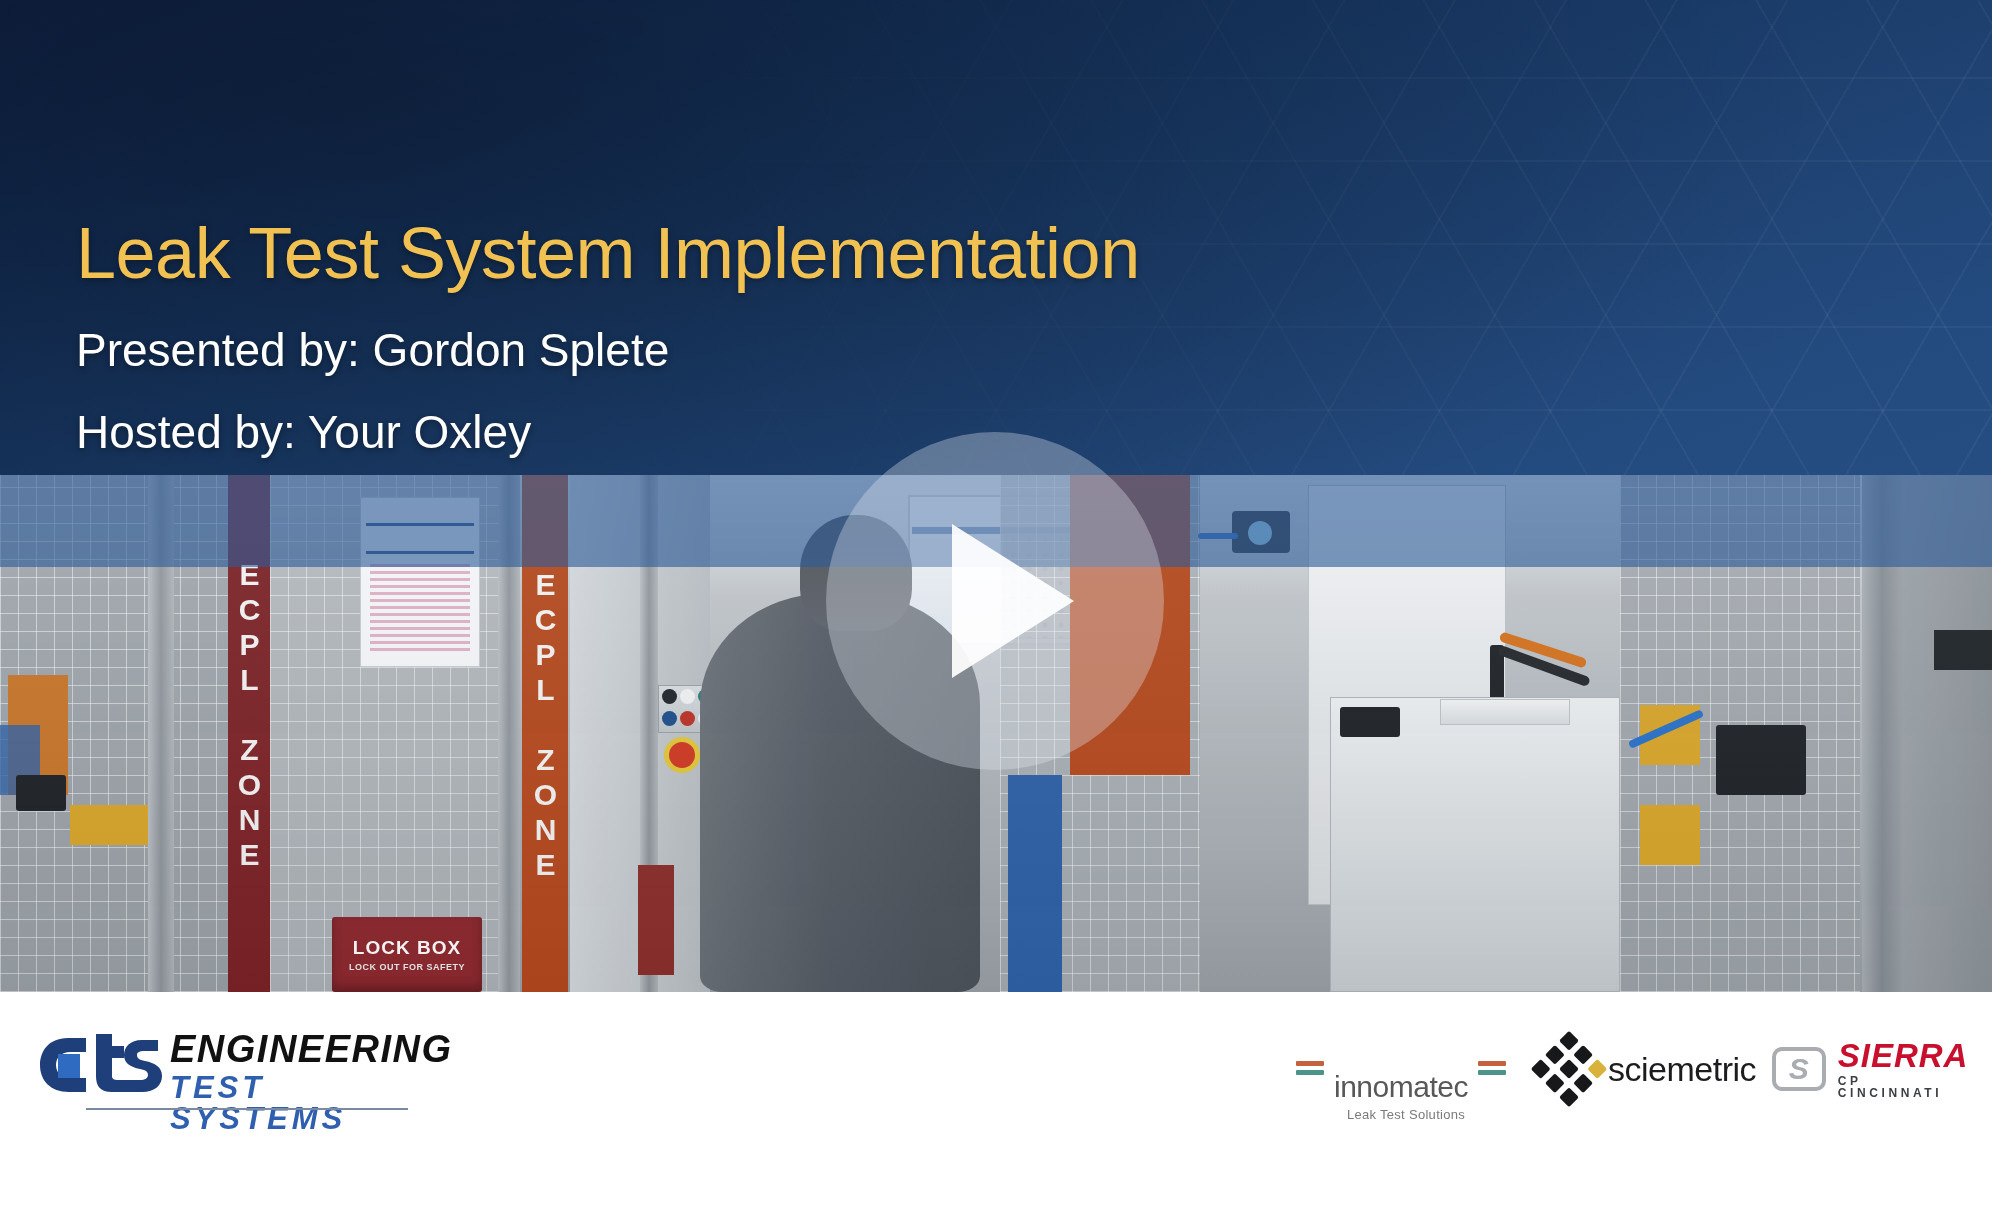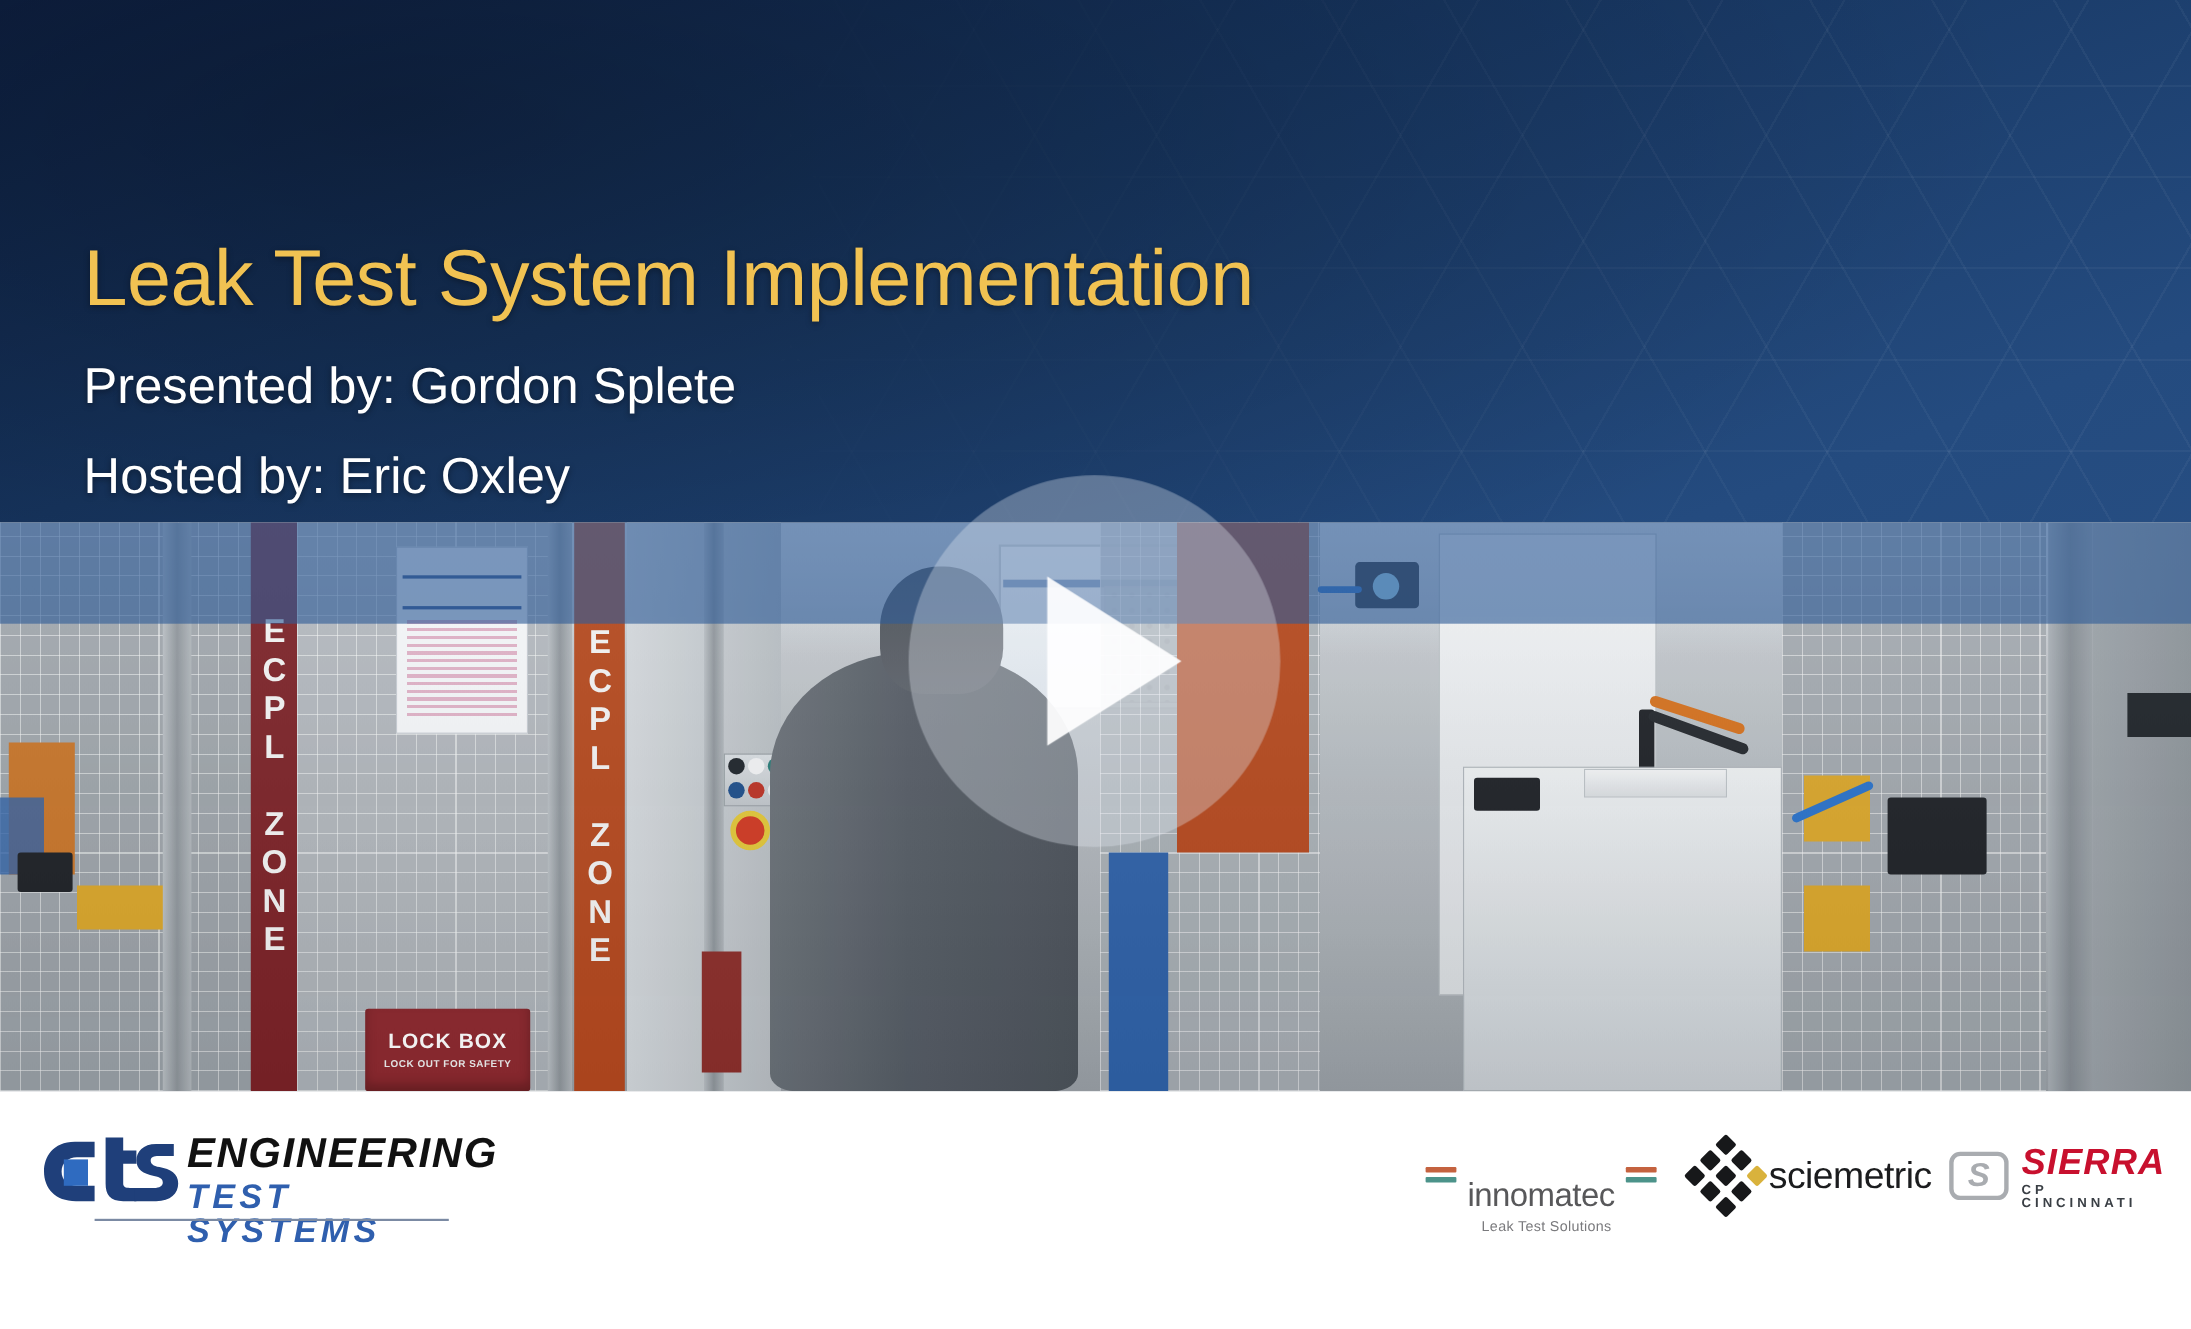--- a/index.html
+++ b/index.html
@@ -146,21 +146,21 @@
 
 <div id="stage">
 
   <div class="hero">
     <div class="hexpattern"></div>
     <div class="vign"></div>
 
     <div class="titleblock">
       <div class="slide-title">Leak Test System Implementation</div>
       <div class="slide-sub">Presented by: Gordon Splete</div>
-      <div class="slide-sub2">Hosted by: Eric Oxley</div>
+      <div class="slide-sub2">Hosted by: Your Oxley</div>
     </div>
   </div>
 
   <div class="photo">
     <div class="photo-inner">
       <div class="bgwall"></div>
       <div class="ceil"></div>
 
       <div class="col mesh" style="left:0;width:230px;background-color:#9aa1a7;"></div>
       <div class="orange" style="left:8px;top:200px;width:60px;height:120px;background:#c7752a;"></div>

